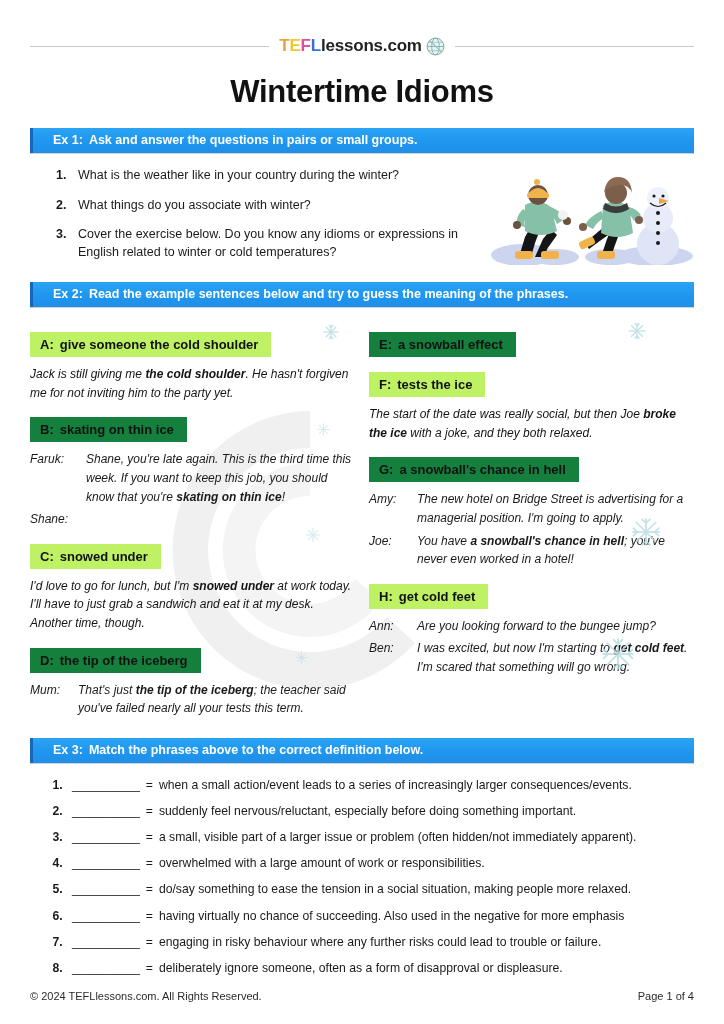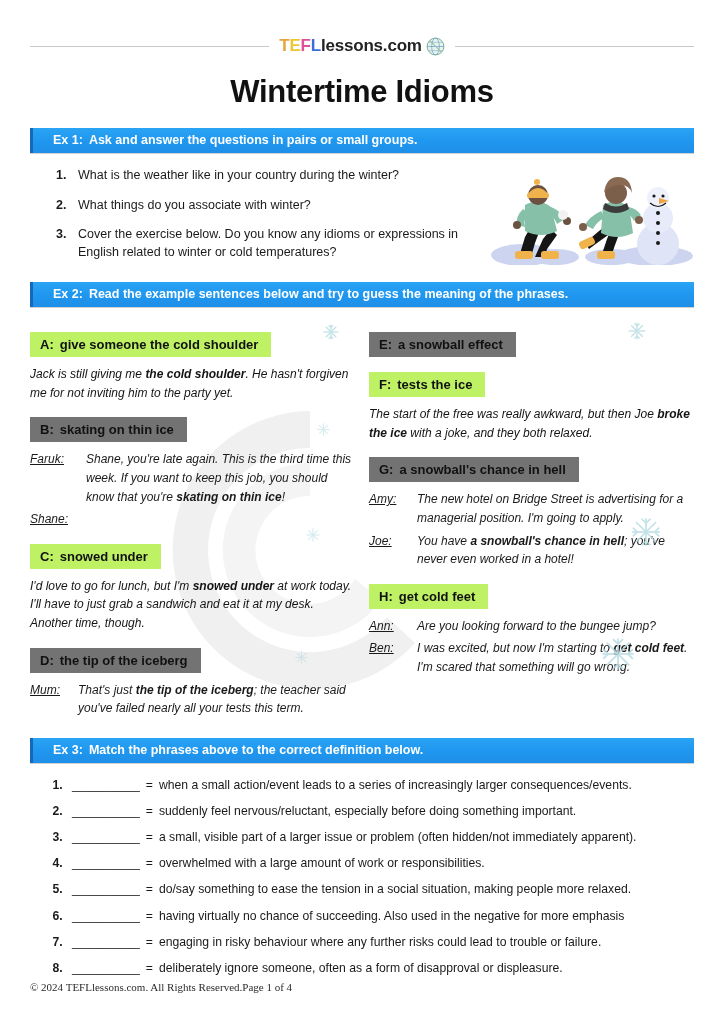--- a/index.html
+++ b/index.html
@@ -111,38 +111,37 @@
   }
   .idiom-head {
     display: inline-block;
     font-size: 13px;
     font-weight: bold;
     padding: 5px 13px 5px 10px;
     color: #111111;
     white-space: nowrap;
   }
   .bg-gray { background: #bef264; }
-  .bg-blue { background: #737373; }
+  .bg-blue { background: #15803d; }
   .idiom-head .letter { margin-right: 6px; }
 
   .para {
     font-size: 12px;
     font-style: italic;
     line-height: 1.55;
     margin-top: 8px;
     color: #141414;
   }
   .para b { font-weight: bold; font-style: italic; }
 
   .dlg { margin-top: 8px; }
   .dlg-row { display: flex; font-size: 12px; line-height: 1.55; margin-bottom: 4px; }
   .spk {
     flex: none;
     font-style: italic;
-    text-decoration: underline;
     padding-right: 8px;
   }
   .spk-w1 { width: 56px; }
   .spk-w2 { width: 48px; }
   .dlg-txt { font-style: italic; }
   .dlg-txt b { font-weight: bold; font-style: italic; }
 
   
   .flake { position: absolute; opacity: .85; z-index: 1; }
 
@@ -157,23 +156,23 @@
     margin-bottom: 9px;
     padding-left: 6px;
   }
   ol.def-list li::marker { font-weight: bold; }
   .blank { letter-spacing: 0px; }
   .eq { margin: 0 6px; }
 
   
   .footer {
     position: absolute;
-    left: 30px; right: 30px; bottom: 31px;
-    display: flex; justify-content: flex-start;
-    font-size: 11px; color: #2b2b2b; font-family: Liberation Serif, serif;
+    left: 30px; right: 30px; bottom: 22px;
+    display: flex; justify-content: space-between;
+    font-size: 11px; color: #2b2b2b;
   }
 </style>
 </head>
 <body>
 
 <div class="watermark">
   <svg width="310" height="310" viewBox="0 0 310 310" aria-hidden="true">
     <path d="M155 16 A139 139 0 1 0 260 248 L232 222 A102 102 0 1 1 155 53 Z" fill="#f0f0f0"></path>
     <path d="M155 68 A87 87 0 1 0 226 205 L200 184 A54 54 0 1 1 155 101 Z" fill="#f4f4f4"></path>
   </svg>
@@ -359,21 +358,21 @@
       <div class="idiom">
         <div class="idiom-head bg-blue">
           <span class="letter">E:</span><span>a snowball effect</span>
         </div>
       </div>
 
       <div class="idiom">
         <div class="idiom-head bg-gray">
           <span class="letter">F:</span><span>tests the ice</span>
         </div>
-        <div class="para"><span>The start of the free was really awkward, but then Joe </span><b>broke the ice</b><span> with a joke, and they both relaxed.</span></div>
+        <div class="para"><span>The start of the date was really social, but then Joe </span><b>broke the ice</b><span> with a joke, and they both relaxed.</span></div>
       </div>
 
       <div class="idiom">
         <div class="idiom-head bg-blue">
           <span class="letter">G:</span><span>a snowball's chance in hell</span>
         </div>
         <div class="dlg">
           <div class="dlg-row">
             <span class="spk spk-w2">Amy:</span>
             <span class="dlg-txt"><span>The new hotel on Bridge Street is advertising for a managerial position. I'm going to apply.</span></span>

